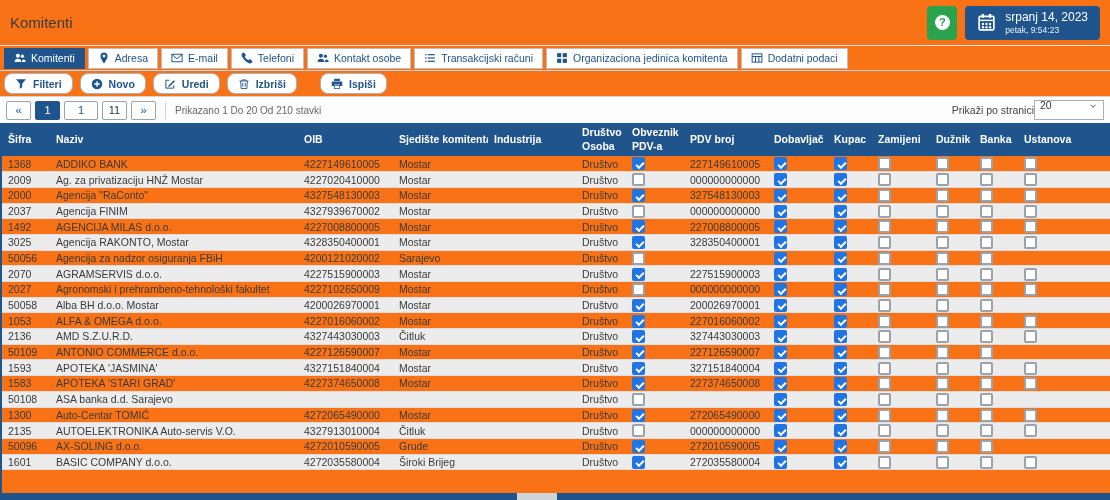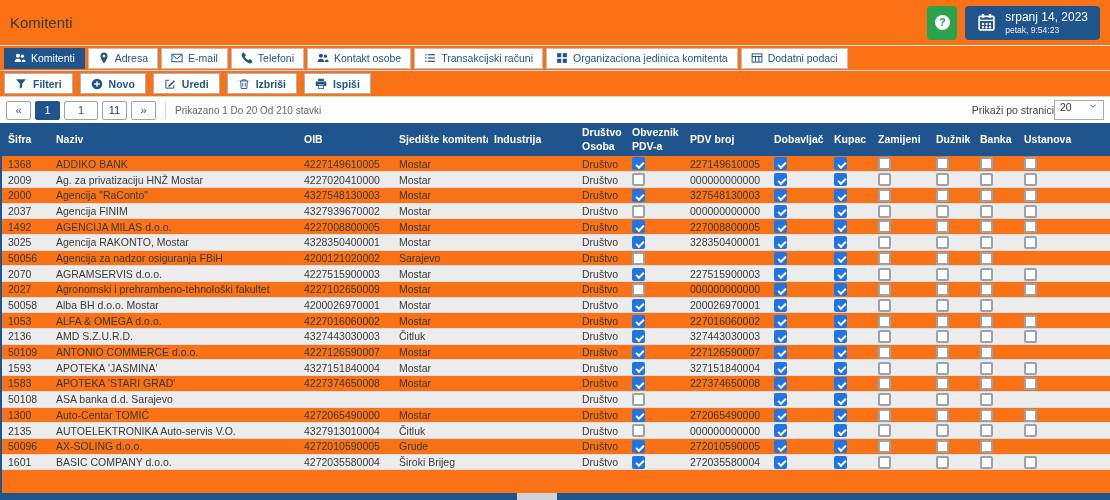--- a/index.html
+++ b/index.html
@@ -21,34 +21,34 @@
   .d2{font-size:8.5px;opacity:.92}
 
   
   .tabbar{height:25px;flex:none;display:flex;align-items:center;gap:3px;padding:0 4px;border-bottom:1px solid #cfd4d9}
   .tab{height:21px;display:flex;align-items:center;gap:5px;padding:0 9px;border:1px solid #b7c0c9;background:#fff;color:var(--navy);font-size:10.5px;cursor:pointer;white-space:nowrap}
   .tab.active{background:var(--navy);border-color:var(--navy);color:#fff}
   .icon svg{width:12px;height:12px;display:block}
 
   
   .toolbar{height:26px;flex:none;display:flex;align-items:center;gap:7px;padding:0 4px;border-bottom:1px solid #cfd4d9}
-  .tbtn{height:21px;display:flex;align-items:center;gap:6px;padding:0 10px;border:1px solid #a8b2bc;background:#fff;color:var(--navy);font-size:10.5px;font-weight:bold;cursor:pointer;white-space:nowrap;border-radius:0}
-  .tbtn:nth-child(5){}
+  .tbtn{height:21px;display:flex;align-items:center;gap:6px;padding:0 10px;border:1px solid #a8b2bc;background:#fff;color:var(--navy);font-size:10.5px;font-weight:bold;cursor:pointer;white-space:nowrap;border-radius:8px}
+  .tbtn:nth-child(5){margin-left:16px}
   .tbtn:nth-child(6){margin-left:12px}
 
   
   .pagebar{height:26px;flex:none;display:flex;align-items:center;gap:4px;padding:0 6px;background:#fdfdfd}
   .pgbtn{min-width:25px;height:19px;border:1px solid #98a2ac;background:#fff;color:var(--navy);font-size:11px;display:flex;align-items:center;justify-content:center;cursor:pointer;padding:0 5px;border-radius:2px}
   .pgbtn.active{background:var(--navy);border-color:var(--navy);color:#fff}
   .pgbtn.pages{color:#333}
   .pginput{width:34px;height:19px;border:1px solid #98a2ac;color:var(--navy);font-size:11px;text-align:center;font-family:inherit;border-radius:2px}
   .pg-sep{width:1px;height:17px;background:#d0d0d0;margin:0 5px}
   .pg-summary{font-size:10px;color:#666}
   .perpage{margin-left:auto;display:flex;align-items:center;gap:0;font-size:10.5px;color:#444}
-  .pp-select{width:50px;height:20px;border:1px solid #a5aeb7;display:flex;align-items:flex-start;justify-content:space-between;padding:0 5px;color:#333;cursor:pointer;background:#fff}
+  .pp-select{width:70px;height:20px;border:1px solid #a5aeb7;display:flex;align-items:flex-end;justify-content:space-between;padding:8px 5px;color:#333;cursor:pointer;background:#fff}
   .pp-select .chev svg{width:10px;height:10px;display:block;color:#555}
 
   
   .gridwrap{flex:1;overflow:hidden;border-left:2px solid var(--navy)}
   table{width:100%;border-collapse:collapse;table-layout:fixed}
   thead th{background:var(--navy);color:#fff;font-size:10.5px;font-weight:bold;text-align:left;vertical-align:middle;padding:3px 6px;height:33px;line-height:1.25;white-space:nowrap;overflow:hidden;cursor:pointer}
   thead th.wrap{white-space:normal}
   tbody td{font-size:10.5px;color:#3a3a3a;padding:0 6px;height:15.7px;border-bottom:1px solid #dcdce0;white-space:nowrap;overflow:hidden}
   tbody tr:nth-child(even){background:var(--stripe)}
   .cb{display:inline-block;width:13px;height:13px;border:2px solid #9aa2ab;border-radius:2px;background:#fff;vertical-align:middle;position:relative;cursor:pointer}

